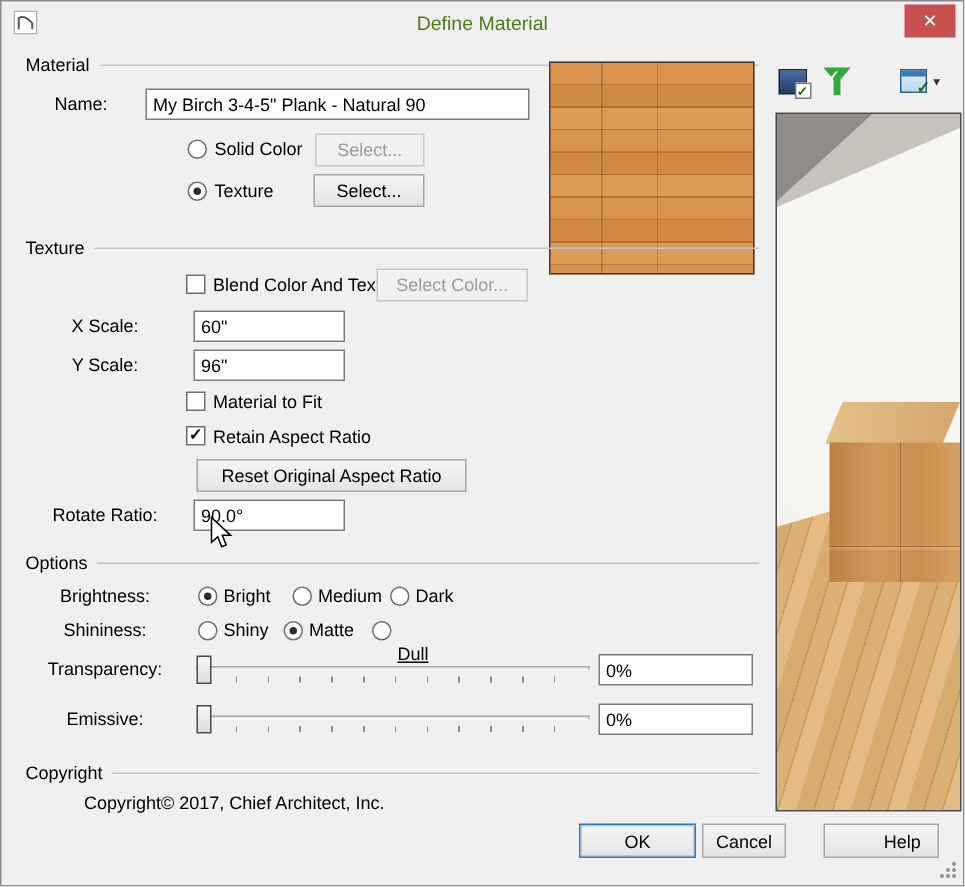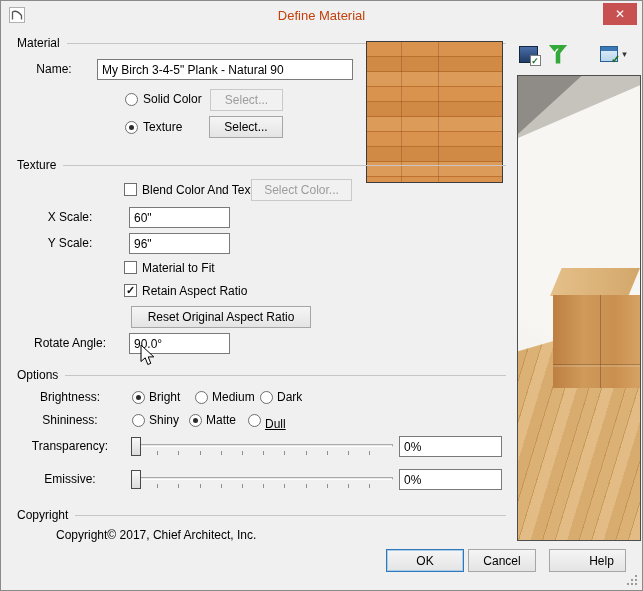--- a/index.html
+++ b/index.html
@@ -4,21 +4,21 @@
 <style>
   * { box-sizing: border-box; margin: 0; padding: 0; }
   html, body { width: 643px; height: 591px; }
   body { font-family: "Liberation Sans", sans-serif; font-size: 12px; color: #000; background: #fff; }
 
   .dialog { position: relative; width: 643px; height: 591px; background: #f0f0f0; border: 1px solid #8a8a8a; overflow: hidden; }
 
   
   .titlebar { position: absolute; left: 0; top: 0; right: 0; height: 28px; }
   .app-icon { position: absolute; left: 8px; top: 6px; width: 16px; height: 16px; }
-  .win-title { position: absolute; left: 0; right: 0; top: 7px; text-align: center; font-size: 13px; color: #c2410c; }
+  .win-title { position: absolute; left: 0; right: 0; top: 7px; text-align: center; font-size: 13px; color: #4d7c0f; }
   .close-btn { position: absolute; right: 5px; top: 2px; width: 34px; height: 22px; background: #c75050; color: #fff; display: flex; align-items: center; justify-content: center; font-size: 12px; cursor: default; }
 
   
   .group-header { position: absolute; display: flex; align-items: center; height: 14px; }
   .gh-label { margin-right: 7px; white-space: nowrap; }
   .gh-rule { flex: 1; height: 0; border-top: 1px solid #c6c6c6; margin-top: 1px; }
 
   .rlabel { position: absolute; text-align: center; height: 21px; line-height: 21px; white-space: nowrap; }
   .ctl-label { position: absolute; height: 20px; line-height: 20px; white-space: nowrap; }
 
@@ -140,21 +140,21 @@
   <span class="checkbox" style="left:123px; top:260px;"></span>
   <span class="ctl-label" style="left:141px; top:257px;">Material to Fit</span>
 
   <span class="checkbox" style="left:123px; top:283px;">
     <span class="checkmark">✓</span>
   </span>
   <span class="ctl-label" style="left:141px; top:280px;">Retain Aspect Ratio</span>
 
   <button class="btn" style="left:130px; top:305px; width:180px; height:22px;">Reset Original Aspect Ratio</button>
 
-  <div class="rlabel" style="left:16px; top:332px; width:106px;">Rotate Angle:</div>
+  <div class="rlabel" style="left:16px; top:332px; width:106px;">Rotate Ratio:</div>
   <input class="textbox" style="left: 128px; top: 332px; width: 101px; height: 21px;" type="text" value="90.0°">
 
   <svg class="cursor" style="left:139px; top:343px;" width="18" height="24" viewBox="0 0 18 24">
     <path d="M1,1 L1,17.5 L5.2,13.8 L7.8,20.5 L10.8,19.3 L8.2,12.9 L13.8,12.9 Z" fill="#ffffff" stroke="#000000" stroke-width="1"></path>
   </svg>
 
   <div class="group-header" style="left:16px; top:367px; width:489px;">
     <span class="gh-label">Options</span>
     <span class="gh-rule"></span>
   </div>
@@ -166,21 +166,21 @@
   <span class="ctl-label" style="left:211px; top:386px;">Medium</span>
   <span class="radio" style="left:259px; top:390px;"></span>
   <span class="ctl-label" style="left:276px; top:386px;">Dark</span>
 
   <div class="rlabel" style="left:16px; top:409px; width:106px;">Shininess:</div>
   <span class="radio" style="left:131px; top:413px;"></span>
   <span class="ctl-label" style="left:148px; top:409px;">Shiny</span>
   <span class="radio checked" style="left:188px; top:413px;"></span>
   <span class="ctl-label" style="left:205px; top:409px;">Matte</span>
   <span class="radio" style="left:247px; top:413px;"></span>
-  <span class="ctl-label" style="left:264px; top:413px;text-decoration:underline;">Dull</span>
+  <span class="ctl-label" style="left:264px; top:425px;text-decoration:underline;">Dull</span>
 
   <div class="rlabel" style="left:16px; top:435px; width:106px;">Transparency:</div>
   <div class="slider" style="left:130px; top:435px; width:262px;">
     <div class="track"></div>
     <div class="ticks"></div>
     <div class="thumb"></div>
   </div>
   <input class="textbox" style="left: 398px; top: 435px; width: 103px; height: 21px;" type="text" value="0%">
 
   <div class="rlabel" style="left:16px; top:468px; width:106px;">Emissive:</div>
@@ -217,17 +217,17 @@
 
   <div class="preview">
     <div class="ceiling-light"></div>
     <div class="ceiling-dark"></div>
     <div class="floor"></div>
     <div class="box-top"></div>
     <div class="box-front"></div>
   </div>
 
   <button class="btn default" style="left:385px; top:548px; width:78px; height:23px;">OK</button>
-  <button class="btn" style="left:467px; top:548px; width:68px; height:23px;text-align:center;">Cancel</button>
+  <button class="btn" style="left:467px; top:548px; width:56px; height:23px;text-align:center;">Cancel</button>
   <button class="btn" style="left:548px; top:548px; width:77px; height:23px;padding-left:28px;">Help</button>
 
   <div class="resize-grip"></div>
 </div>
 
 </body></html>

